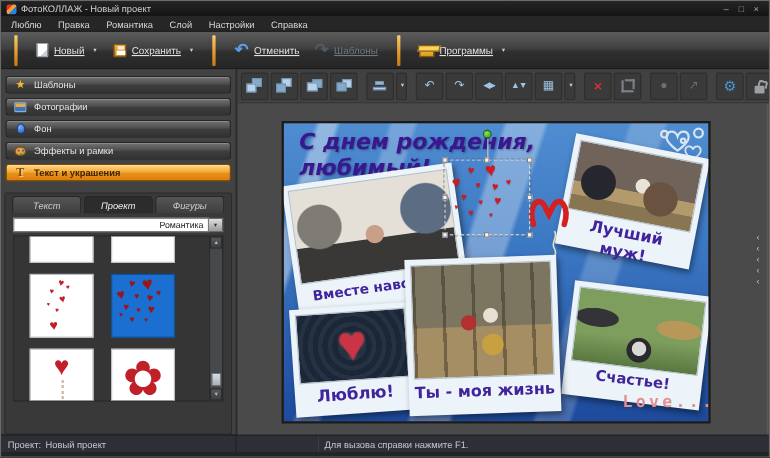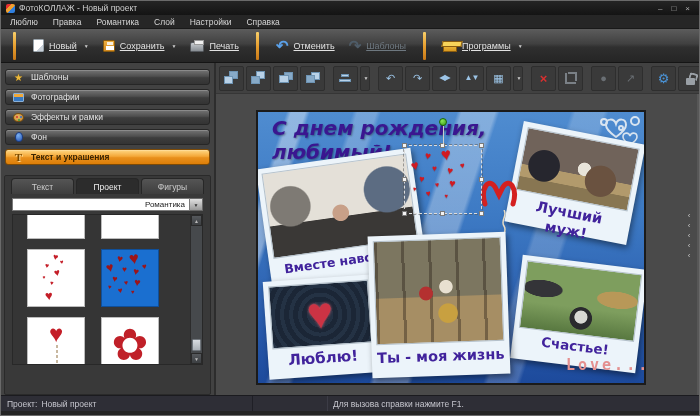--- a/index.html
+++ b/index.html
@@ -51,21 +51,21 @@
   .star-g { color:#ecb93c; font-size:10px; text-shadow:0 0 1px #7a5a10; }
   .ic-photos { width:11px; height:9px; border:1px solid #8ab0d8; background:linear-gradient(180deg,#f0a83a 0 50%,#3878c0 50%); border-radius:1px; }
   .ic-drop { width:8px; height:10px; background:radial-gradient(circle at 35% 30%,#7ab0f0,#2858b8); border-radius:50% 50% 50% 50% / 55% 55% 45% 45%; border:1px solid #1c3c80; }
   .ic-palette { position:relative; width:11px; height:9px; background:radial-gradient(circle at 40% 40%,#e8b860,#c08030); border-radius:50%; border:1px solid #7a5010; }
   .ic-palette::after { content:""; position:absolute; top:2px; left:2px; width:2px; height:2px; border-radius:50%; background:#d03030; box-shadow:4px 0 0 #3070d0, 2px 3px 0 #30a040; }
   .tletter { color:#ecb93c; font-family:"Liberation Serif", serif; font-weight:bold; font-size:11px; text-shadow:1px 1px 0 #5a3a00; }
   .acc-btn.active .tletter { color:#7a4a00; text-shadow:1px 1px 0 #ffd890; }
 
   .side-panel { margin:6px 3px 0 3px; flex:1; background:#393939; border:1px solid #2a2a2a; border-radius:2px; display:flex; flex-direction:column; }
   .tabs { display:flex; gap:2px; padding:2px 6px 0 6px; }
-  .tab { flex:1; text-align:center; font-size:8.5px; color:#cccccc; padding:3px 0 2px 0; background:linear-gradient(180deg,#555555,#3e3e3e); border:1px solid #272727; border-bottom:none; border-radius:4px 4px 0 0; }
+  .tab { flex:1; text-align:center; font-size:8.5px; color:#cccccc; padding:3px 0 2px 0; background:linear-gradient(180deg,#555555,#3e3e3e); border:1px solid #272727; border-bottom:none; border-radius:4px 4px 0 0;font-style:italic; }
   .tab.active { background:#2c2c2c; color:#eeeeee; }
   .combo-row { display:flex; margin:4px 7px 3px 7px; height:13px;text-align:right; }
   .combo-value { flex:1; background:#ffffff; border:1px solid #7a7a7a; font-size:8px; color:#222; padding:1px 4px; line-height:10px; }
   .combo-arrow { width:13px; background:linear-gradient(180deg,#e0e0e0,#9a9a9a); border:1px solid #6a6a6a; border-left:none; display:flex; align-items:center; justify-content:center; font-size:5px; color:#333; }
 
   .cliplist { position:relative; margin:0 7px; height:151px; background:#353535; border:1px solid #282828; overflow:hidden; }
   .clip-grid { position:absolute; left:14px; top:0; width:140px; transform:translateY(-34px); display:grid; grid-template-columns:58px 58px; gap:10px 16px; }
   .thumb { width:58px; height:58px; background:#ffffff; border:1px solid #bcbcbc; position:relative; overflow:hidden; }
   .thumb.sel { background:#1a6fd0; border-color:#0f4f9a; }
   .hearts-layer { position:absolute; inset:0; }
@@ -172,21 +172,21 @@
   .rot-handle { position:absolute; left:50%; top:-28px; margin-left:-4px; width:8px; height:8px; border-radius:50%; background:radial-gradient(circle at 35% 30%,#8ae858,#3a9a18); border:1px solid #1e6a08; }
 
   .v-heart { position:absolute; left:220px; top:60px; z-index:6; }
   .squiggle { position:absolute; left:240px; top:98px; z-index:4; }
   .love-text { position:absolute; left:308px; top:244px; font-family:"DejaVu Sans Mono", monospace; font-size:15px; font-weight:bold; letter-spacing:3px; color:#e49090; z-index:6; }
 
   
   .statusbar { height:16px; flex:0 0 auto; background:#2e2e36; border-top:1px solid #1b1b1f; display:flex; align-items:center; font-size:8.5px; color:#c6c6ce; }
   .sb-sec { display:flex; align-items:center; gap:4px; padding:0 6px; height:100%; border-right:1px solid #1f1f26; box-shadow:1px 0 0 #3c3c46 inset; }
   .sb-sec:first-child { box-shadow:none; }
-  .sb-project { width:252px; }
+  .sb-project { width:214px; }
   .sb-size { width:84px; }
   .sb-layers { width:74px;margin-top:32px; }
   .sb-help { flex:1; border-right:none; }
   .bottom-strip { height:4px; background:#242424; flex:0 0 auto; }
 </style>
 </head>
 <body>
 
 <div class="window">
 
@@ -214,24 +214,20 @@
     <div class="tb-btn">
       <span class="ic-page"></span>
       <span class="cap">Новый</span>
       <span class="dd">▼</span>
     </div>
     <div class="tb-btn">
       <span class="ic-floppy"></span>
       <span class="cap">Сохранить</span>
       <span class="dd">▼</span>
     </div>
-    <div class="tb-btn">
-      <span class="ic-printer"></span>
-      <span class="cap">Печать</span>
-    </div>
     <div class="tb-sep"></div>
     <div class="tb-btn">
       <span class="arrow-glyph undo-c">↶</span>
       <span class="cap">Отменить</span>
     </div>
     <div class="tb-btn disabled">
       <span class="arrow-glyph redo-c">↷</span>
       <span class="cap">Шаблоны</span>
     </div>
     <div class="tb-sep"></div>
@@ -253,29 +249,29 @@
           <span>Шаблоны</span>
         </div>
         <div class="acc-btn">
           <span class="acc-ic">
               <span class="ic-photos"></span>
             </span>
           <span>Фотографии</span>
         </div>
         <div class="acc-btn">
           <span class="acc-ic">
+              <span class="ic-drop"></span>
+            </span>
+          <span>Фон</span>
+        </div>
+        <div class="acc-btn">
+          <span class="acc-ic">
               <span class="ic-palette"></span>
             </span>
           <span>Эффекты и рамки</span>
-        </div>
-        <div class="acc-btn">
-          <span class="acc-ic">
-              <span class="ic-drop"></span>
-            </span>
-          <span>Фон</span>
         </div>
         <div class="acc-btn active">
           <span class="acc-ic">
               <span class="tletter">T</span>
             </span>
           <span>Текст и украшения</span>
         </div>
       </div>
 
       <div class="side-panel">

